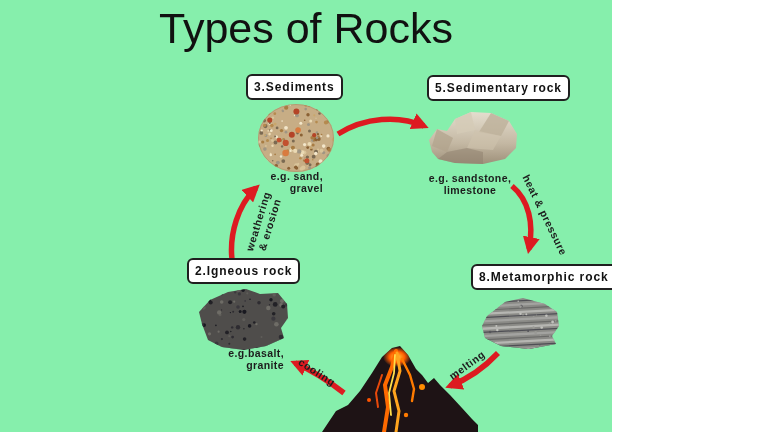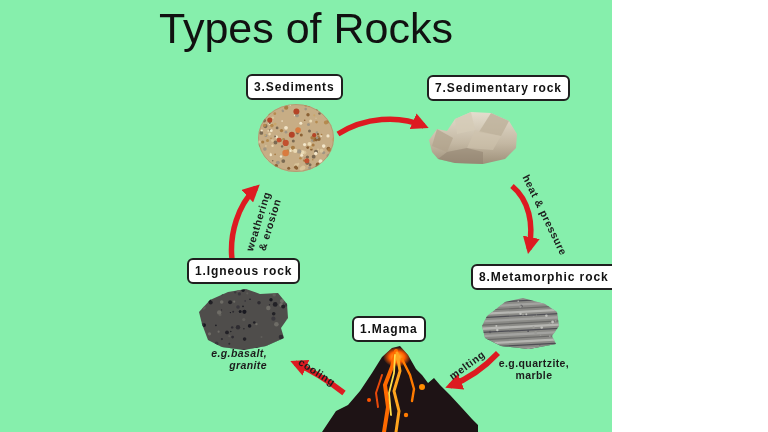--- a/index.html
+++ b/index.html
@@ -50,24 +50,23 @@
       </marker>
     </defs>
     <path d="M338 134 C365 117 399 115 424 126" fill="none" stroke-width="5.5" marker-end="url(#ah)" stroke="#dd1a21"></path>
     <path d="M512 186 C529 200 534 224 529 249" fill="none" stroke-width="5.5" marker-end="url(#ah)" stroke="#dd1a21"></path>
     <path d="M498 353 C483 369 468 379 450 386" fill="none" stroke-width="5.5" marker-end="url(#ah)" stroke="#dd1a21"></path>
     <path d="M344 393 C326 379 311 370 295 363" fill="none" stroke-width="5.5" marker-end="url(#ah)" stroke="#dd1a21"></path>
     <path d="M233 267 C227 233 240 203 256 188" fill="none" stroke-width="5.5" marker-end="url(#ah)" stroke="#dd1a21"></path>
   </svg>
 
   <div class="node-box" style="left:246px;top:74px;">3.Sediments</div>
-  <div class="node-box" style="left:427px;top:75px;">7.Sedimentary rock</div>
+  <div class="node-box" style="left:427px;top:75px;">5.Sedimentary rock</div>
   <div class="node-box" style="left:471px;top:264px;">8.Metamorphic rock</div>
-  <div class="node-box" style="left:352px;top:316px;">1.Magma</div>
-  <div class="node-box" style="left:187px;top:258px;">1.Igneous rock</div>
+  <div class="node-box" style="left:187px;top:258px;">2.Igneous rock</div>
 
   <svg class="rock-img" style="left:258px;top:104px;" width="76" height="68" viewBox="0 0 76 68">
     <defs>
         <clipPath id="sandClip">
           <ellipse cx="38" cy="34" rx="38" ry="34"></ellipse>
         </clipPath>
       </defs>
     <ellipse cx="38" cy="34" rx="38" ry="34" fill="#c7ad85"></ellipse>
     <g id="sand-grains" clip-path="url(#sandClip)">
         <circle cx="0.9" cy="4.1" r="2.2" fill="#f2e6ca"></circle>
@@ -449,23 +448,25 @@
       <path d="M75 8 L78 26 L72 46 L77 66 L74 87" fill="none" stroke="#ffa51e" stroke-width="3" stroke-linecap="round"></path>
       <path d="M73 10 L72 28 L67 48 L69 70" fill="none" stroke="#ffdf4a" stroke-width="1.8" stroke-linecap="round"></path>
       <path d="M80 14 L88 30 L92 44 L90 56" fill="none" stroke="#ff7b00" stroke-width="2.4" stroke-linecap="round"></path>
       <path d="M60 30 L54 48 L56 62" fill="none" stroke="#e8490b" stroke-width="2" stroke-linecap="round"></path>
       <circle cx="100" cy="42" r="3" fill="#ff8c00"></circle>
       <circle cx="47" cy="55" r="2" fill="#ff5400"></circle>
       <circle cx="84" cy="70" r="2.2" fill="#ff7b00"></circle>
     </g>
   </svg>
 
-  <div class="ex-label ex-center" style="left:484px;top:357px;width:100px;">e.g.quartzite,
-marble</div>
-  <div class="ex-label ex-right" style="left:197px;top:347px;width:70px;font-style:italic;">e.g.basalt,
+  <div class="ex-label ex-right" style="left:255px;top:170px;width:68px;">e.g. sand,
+gravel</div>
+  <div class="ex-label ex-center" style="left:420px;top:172px;width:100px;">e.g. sandstone,
+limestone</div>
+  <div class="ex-label ex-right" style="left:214px;top:347px;width:70px;">e.g.basalt,
 granite</div>
 
   <div class="proc-label proc-rot rot-heat" style="left:545px;top:215px;">heat &amp; pressure</div>
   <div class="proc-label proc-rot rot-melting" style="left:467px;top:365px;">melting</div>
   <div class="proc-label proc-rot rot-cooling" style="left:317px;top:372px;">cooling</div>
   <div class="proc-label proc-rot rot-weathering" style="left:264px;top:223px;">weathering
 &amp; erosion</div>
 
 </div>
 

